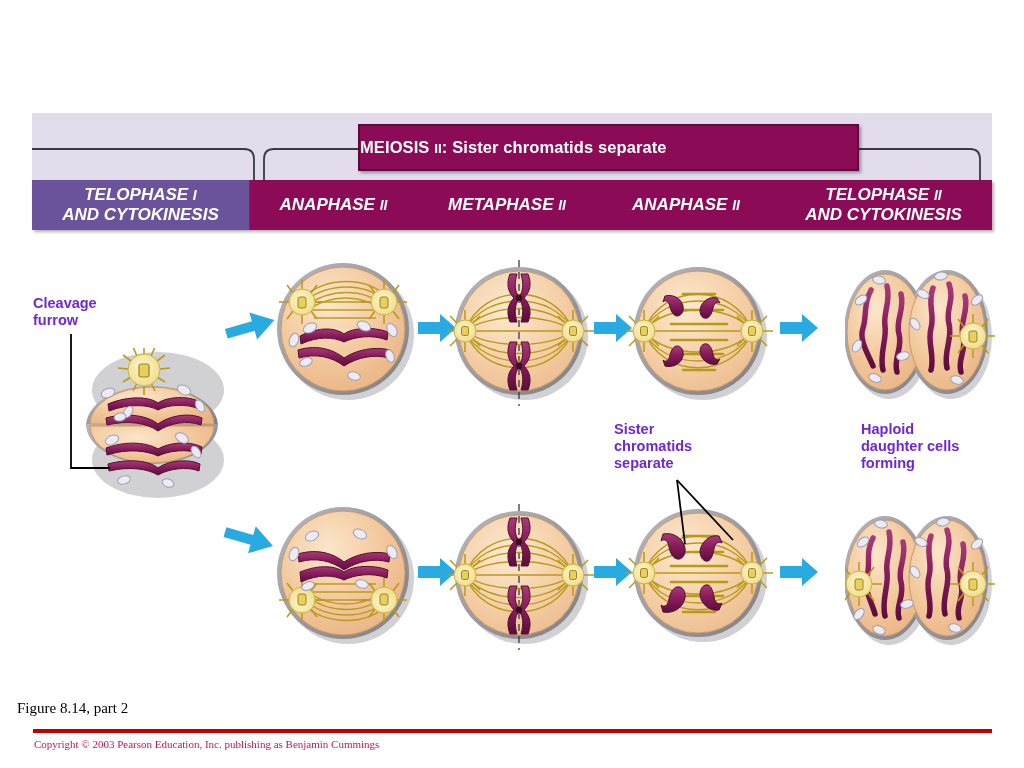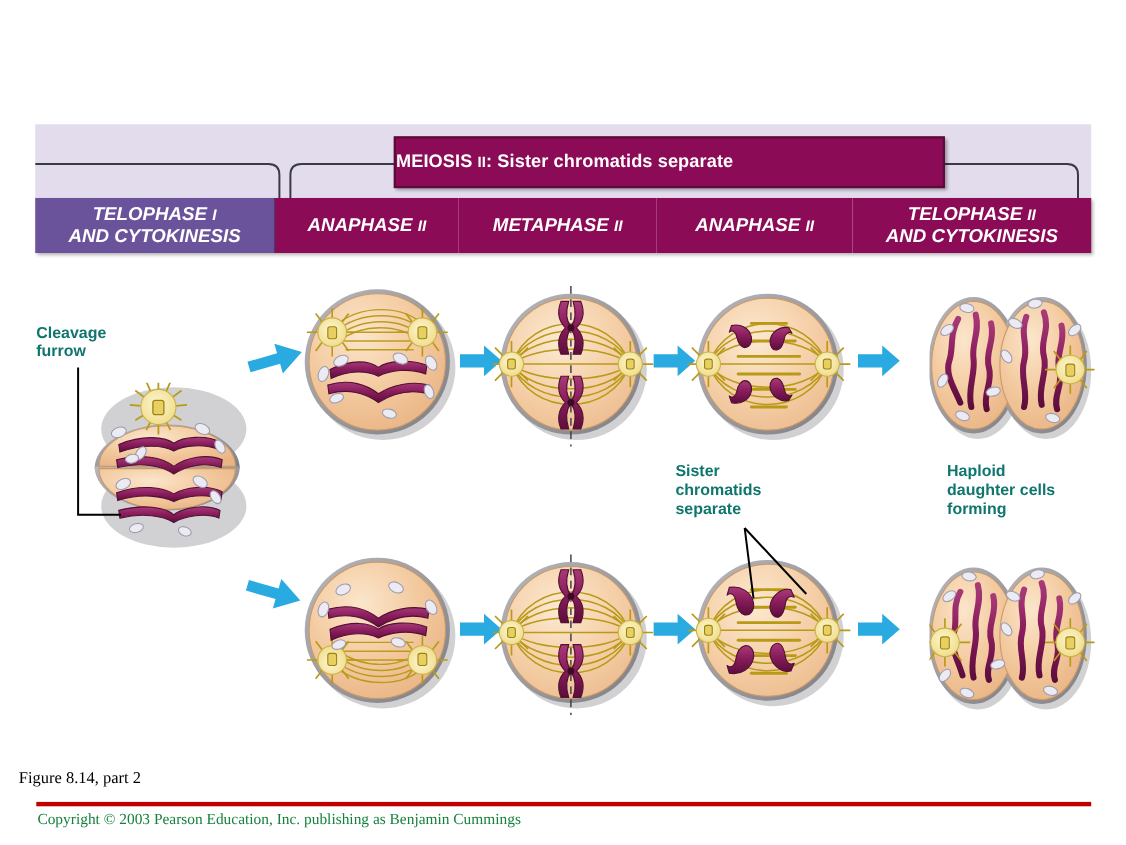--- a/index.html
+++ b/index.html
@@ -39,36 +39,36 @@
   .phase .sc{font-size:14px;}
   .phase.telo1{background:#6b539b;width:218px;border-right:1px solid #4b3a6e;}
   .phase.dark{background:#8c0b56;}
   .phase.p2{width:167px;}
   .phase.m2{width:180px;}
   .phase.a2{width:178px;}
   .phase.t2{width:217px;}
 
   
   .lab{
-    position:absolute;color:#0f766e;font-weight:bold;font-size:14.5px;
+    position:absolute;color:#6d28d9;font-weight:bold;font-size:14.5px;
     line-height:17px;white-space:pre;
   }
   .lab-cleavage{left:33px;top:295px;}
   .lab-sister{left:614px;top:421px;}
   .lab-haploid{left:833px;top:421px;margin-left:28px;}
 
   
   .fig-caption{
     position:absolute;left:17px;top:700px;
     font-family:"Liberation Serif",serif;font-size:15px;color:#000;
   }
   .red-rule{position:absolute;left:33px;top:729px;width:959px;height:4px;background:#c00000;}
   .copyright{
     position:absolute;left:34px;top:738px;
-    font-family:"Liberation Serif",serif;font-size:14px;color:#15803d;
+    font-family:"Liberation Serif",serif;font-size:11px;color:#be185d;
   }
 
   .cellwrap{position:absolute;}
   .leader{position:absolute;}
 </style>
 </head>
 <body>
 
 <div id="stage">
 

